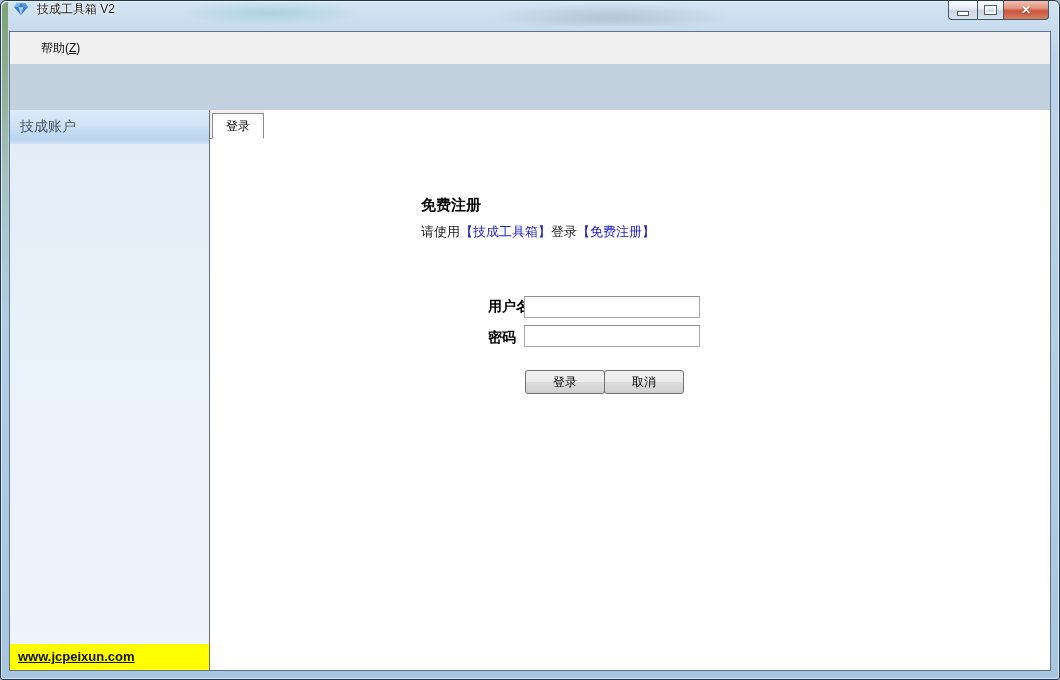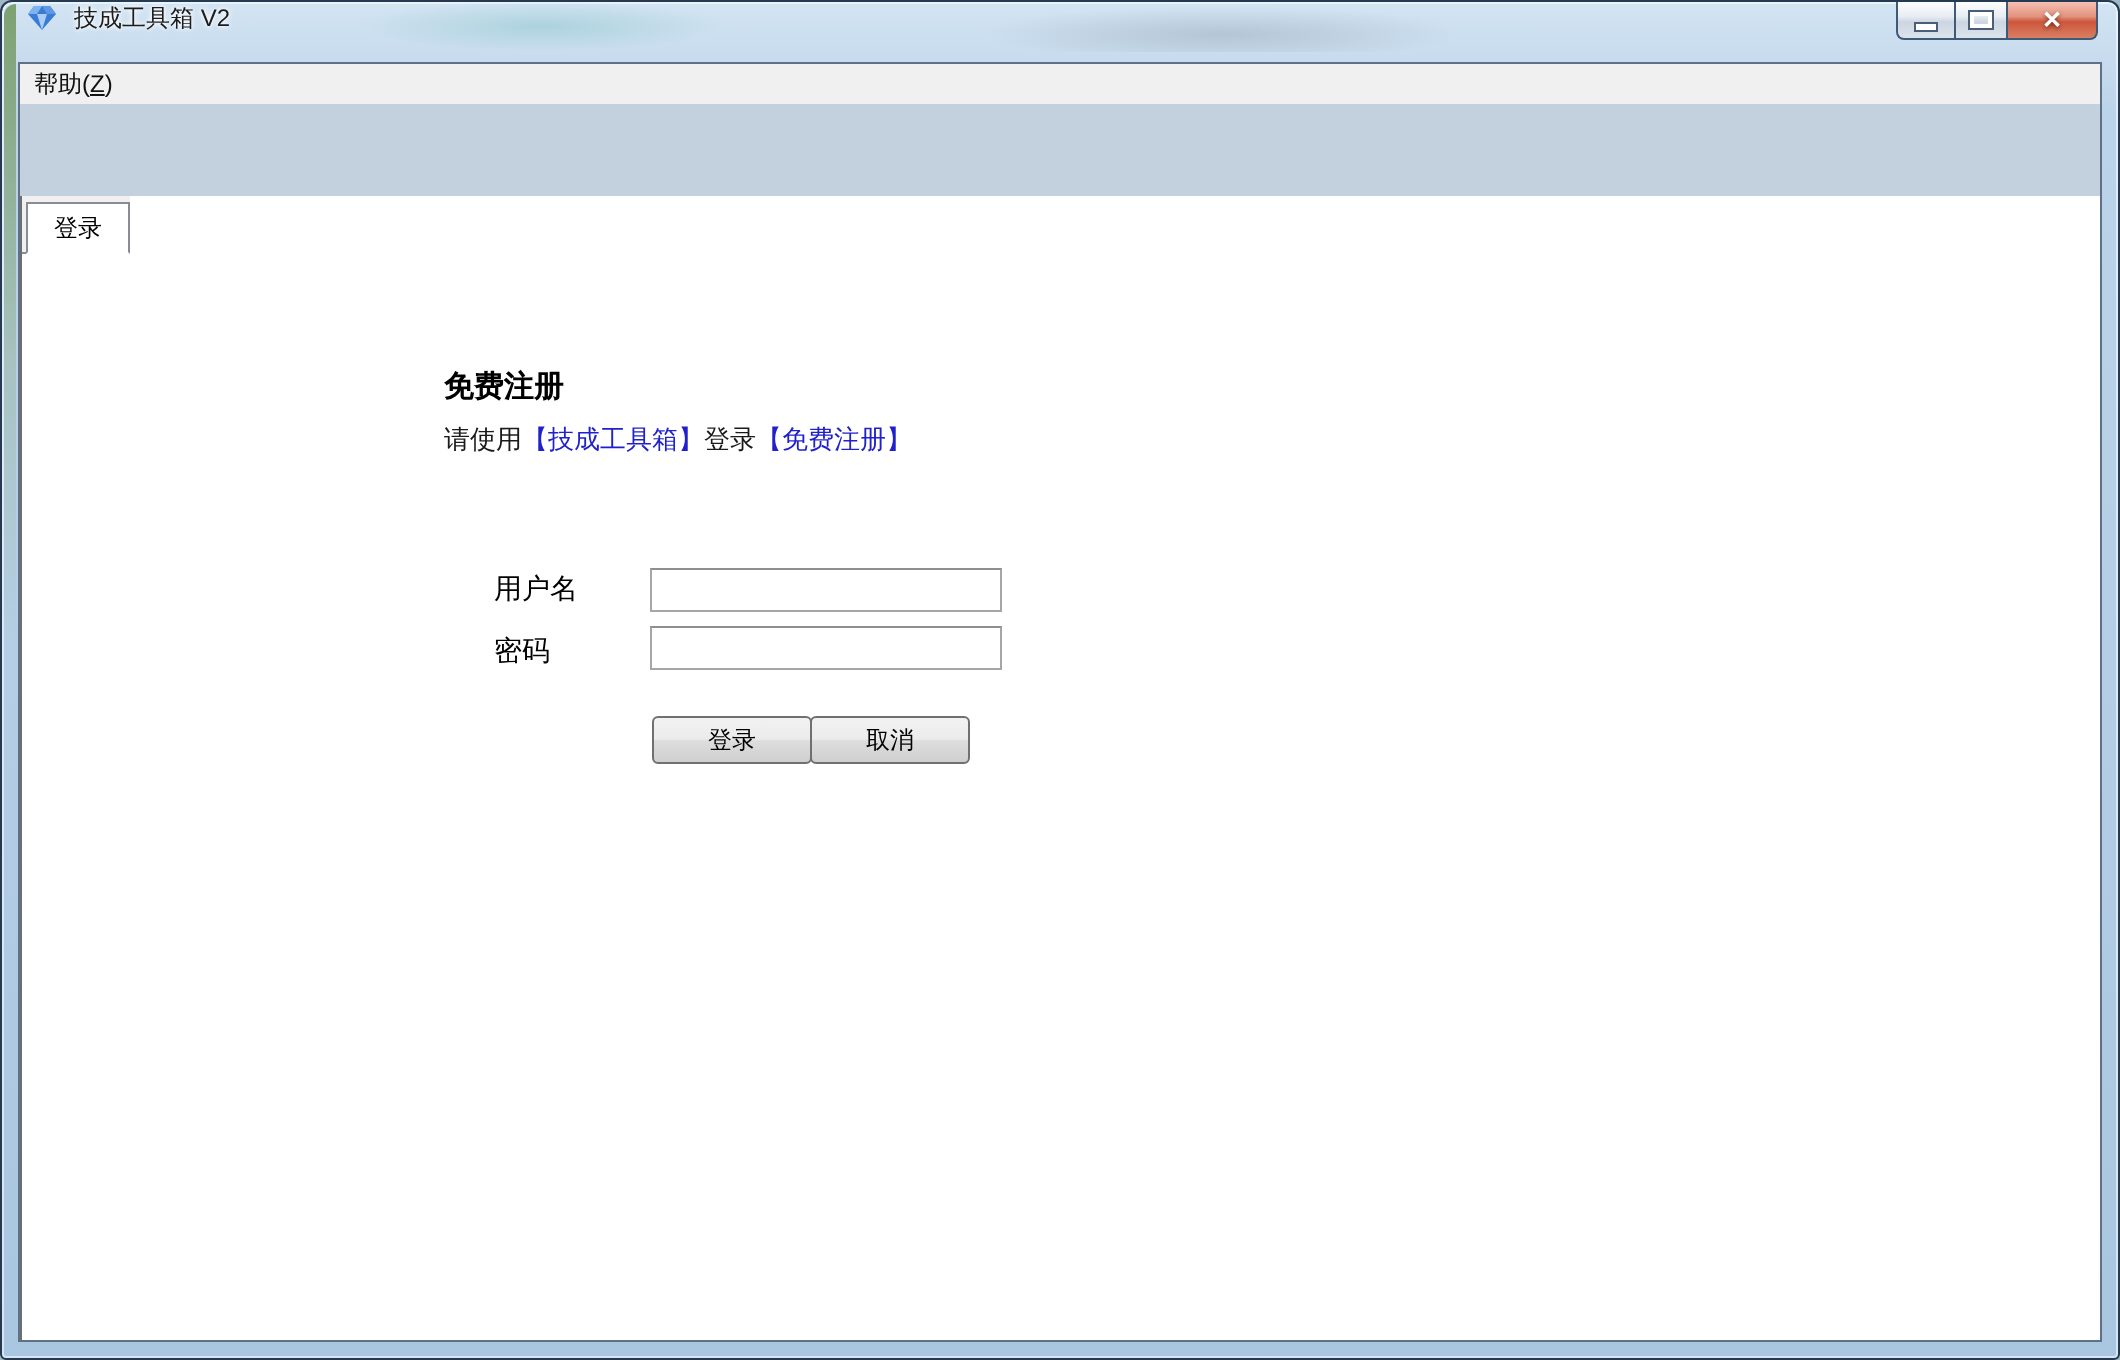--- a/index.html
+++ b/index.html
@@ -27,21 +27,21 @@
   .winbtn.min{width:29px;border-radius:0 0 0 4px;border-right:none;}
   .winbtn.max{width:27px;}
   .winbtn.close{width:45px;border-radius:0 0 4px 0;border-left:none;
     background:linear-gradient(180deg,#f5c0b2,#e2937e 40%,#cc563c 55%,#d97f62);}
   .glyph-min{width:10px;height:3px;background:#fff;box-shadow:0 0 0 1px #4a5f77;margin-top:6px;}
   .glyph-max{width:11px;height:8px;border:2px solid #fff;box-shadow:0 0 0 1px #4a5f77;box-sizing:border-box;}
   .glyph-close{color:#fff;font-size:12px;font-weight:bold;line-height:1;text-shadow:0 1px 2px rgba(60,10,0,.6);}
 
   .inner{position:absolute;left:8px;right:8px;top:30px;bottom:8px;border:1px solid #5f7186;box-sizing:border-box;
     background:#fff;display:flex;flex-direction:column;}
-  .menubar{height:20px;background:#f0f0f0;display:flex;align-items:center;flex:0 0 auto;}
+  .menubar{height:32px;background:#f0f0f0;display:flex;align-items:center;flex:0 0 auto;padding-left:24px;}
   .menu-item{font-size:12px;color:#111;padding:2px 7px;cursor:default;}
   .toolbar{height:46px;background:#c3d0dd;flex:0 0 auto;}
 
   .content{flex:1;display:flex;min-height:0;}
   .sidebar{width:199px;flex:0 0 auto;position:relative;
     background:linear-gradient(180deg,#e3edf8 0,#e9f1fa 40%,#eef4fb 100%);}
   .sidebar-header{height:34px;line-height:32px;padding-left:10px;font-size:14px;color:#44566b;cursor:pointer;
     background:linear-gradient(180deg,#dcebfa 0%,#cfe2f6 45%,#b9d4f0 85%,#cfe0f3 100%);}
   .sidebar-link{position:absolute;left:0;right:0;bottom:0;height:26px;line-height:26px;background:#ffff00;
     font-size:13px;font-weight:bold;color:#111;text-decoration:underline;padding-left:8px;cursor:pointer;display:block;}
@@ -50,21 +50,21 @@
   .tabstrip{height:28px;background:#f0f0f0;border-bottom:1px solid #898c95;display:flex;align-items:flex-end;flex:0 0 auto;}
   .tab{margin-left:2px;margin-bottom:-1px;background:#fff;border:1px solid #898c95;border-bottom:1px solid #fff;
     padding:4px 13px 3px;font-size:12px;color:#000;cursor:default;}
   .tabcontent{flex:1;position:relative;background:#fff;}
 
   .form-heading{position:absolute;left:157px;top:86px;font-size:15px;font-weight:bold;color:#000;}
   .form-prompt{position:absolute;left:157px;top:113px;font-size:13px;color:#1a1a1a;white-space:nowrap;}
   .form-prompt a{color:#2121cc;text-decoration:none;cursor:pointer;}
   .form-prompt .register{}
 
-  .lbl{position:absolute;font-size:14px;font-weight:normal;color:#000;}
+  .lbl{position:absolute;font-size:14px;font-weight:bold;color:#000;margin-left:42px;}
   .lbl.user{left:182px;top:188px;}
   .lbl.pass{left:182px;top:219px;}
   .field{position:absolute;left:260px;width:176px;height:22px;box-sizing:border-box;outline:none;
     border:1px solid #a6a6a6;border-top-color:#8e8e8e;background:#fff;font-size:13px;padding:2px 4px;
     font-family:"Liberation Sans",sans-serif;}
   .field.user{top:186px;}
   .field.pass{top:215px;}
 
   .btn{position:absolute;top:260px;width:80px;height:24px;box-sizing:border-box;font-size:12px;color:#000;
     font-family:"Liberation Sans",sans-serif;border:1px solid #707070;border-radius:3px;cursor:pointer;
@@ -103,20 +103,24 @@
   </div>
 
   <div class="inner">
     <div class="menubar">
       <span class="menu-item"><span>帮助(</span><u>Z</u><span>)</span></span>
     </div>
 
     <div class="toolbar"></div>
 
     <div class="content">
+      <div class="sidebar">
+        <div class="sidebar-header">技成账户</div>
+        <a class="sidebar-link">www.jcpeixun.com</a>
+      </div>
 
       <div class="main">
         <div class="tabstrip">
           <div class="tab">登录</div>
         </div>
 
         <div class="tabcontent">
           <div class="form-heading">免费注册</div>
 
           <div class="form-prompt"><span>请使用</span><a class="account">【技成工具箱】</a><span>登录</span><a class="register">【免费注册】</a></div>

